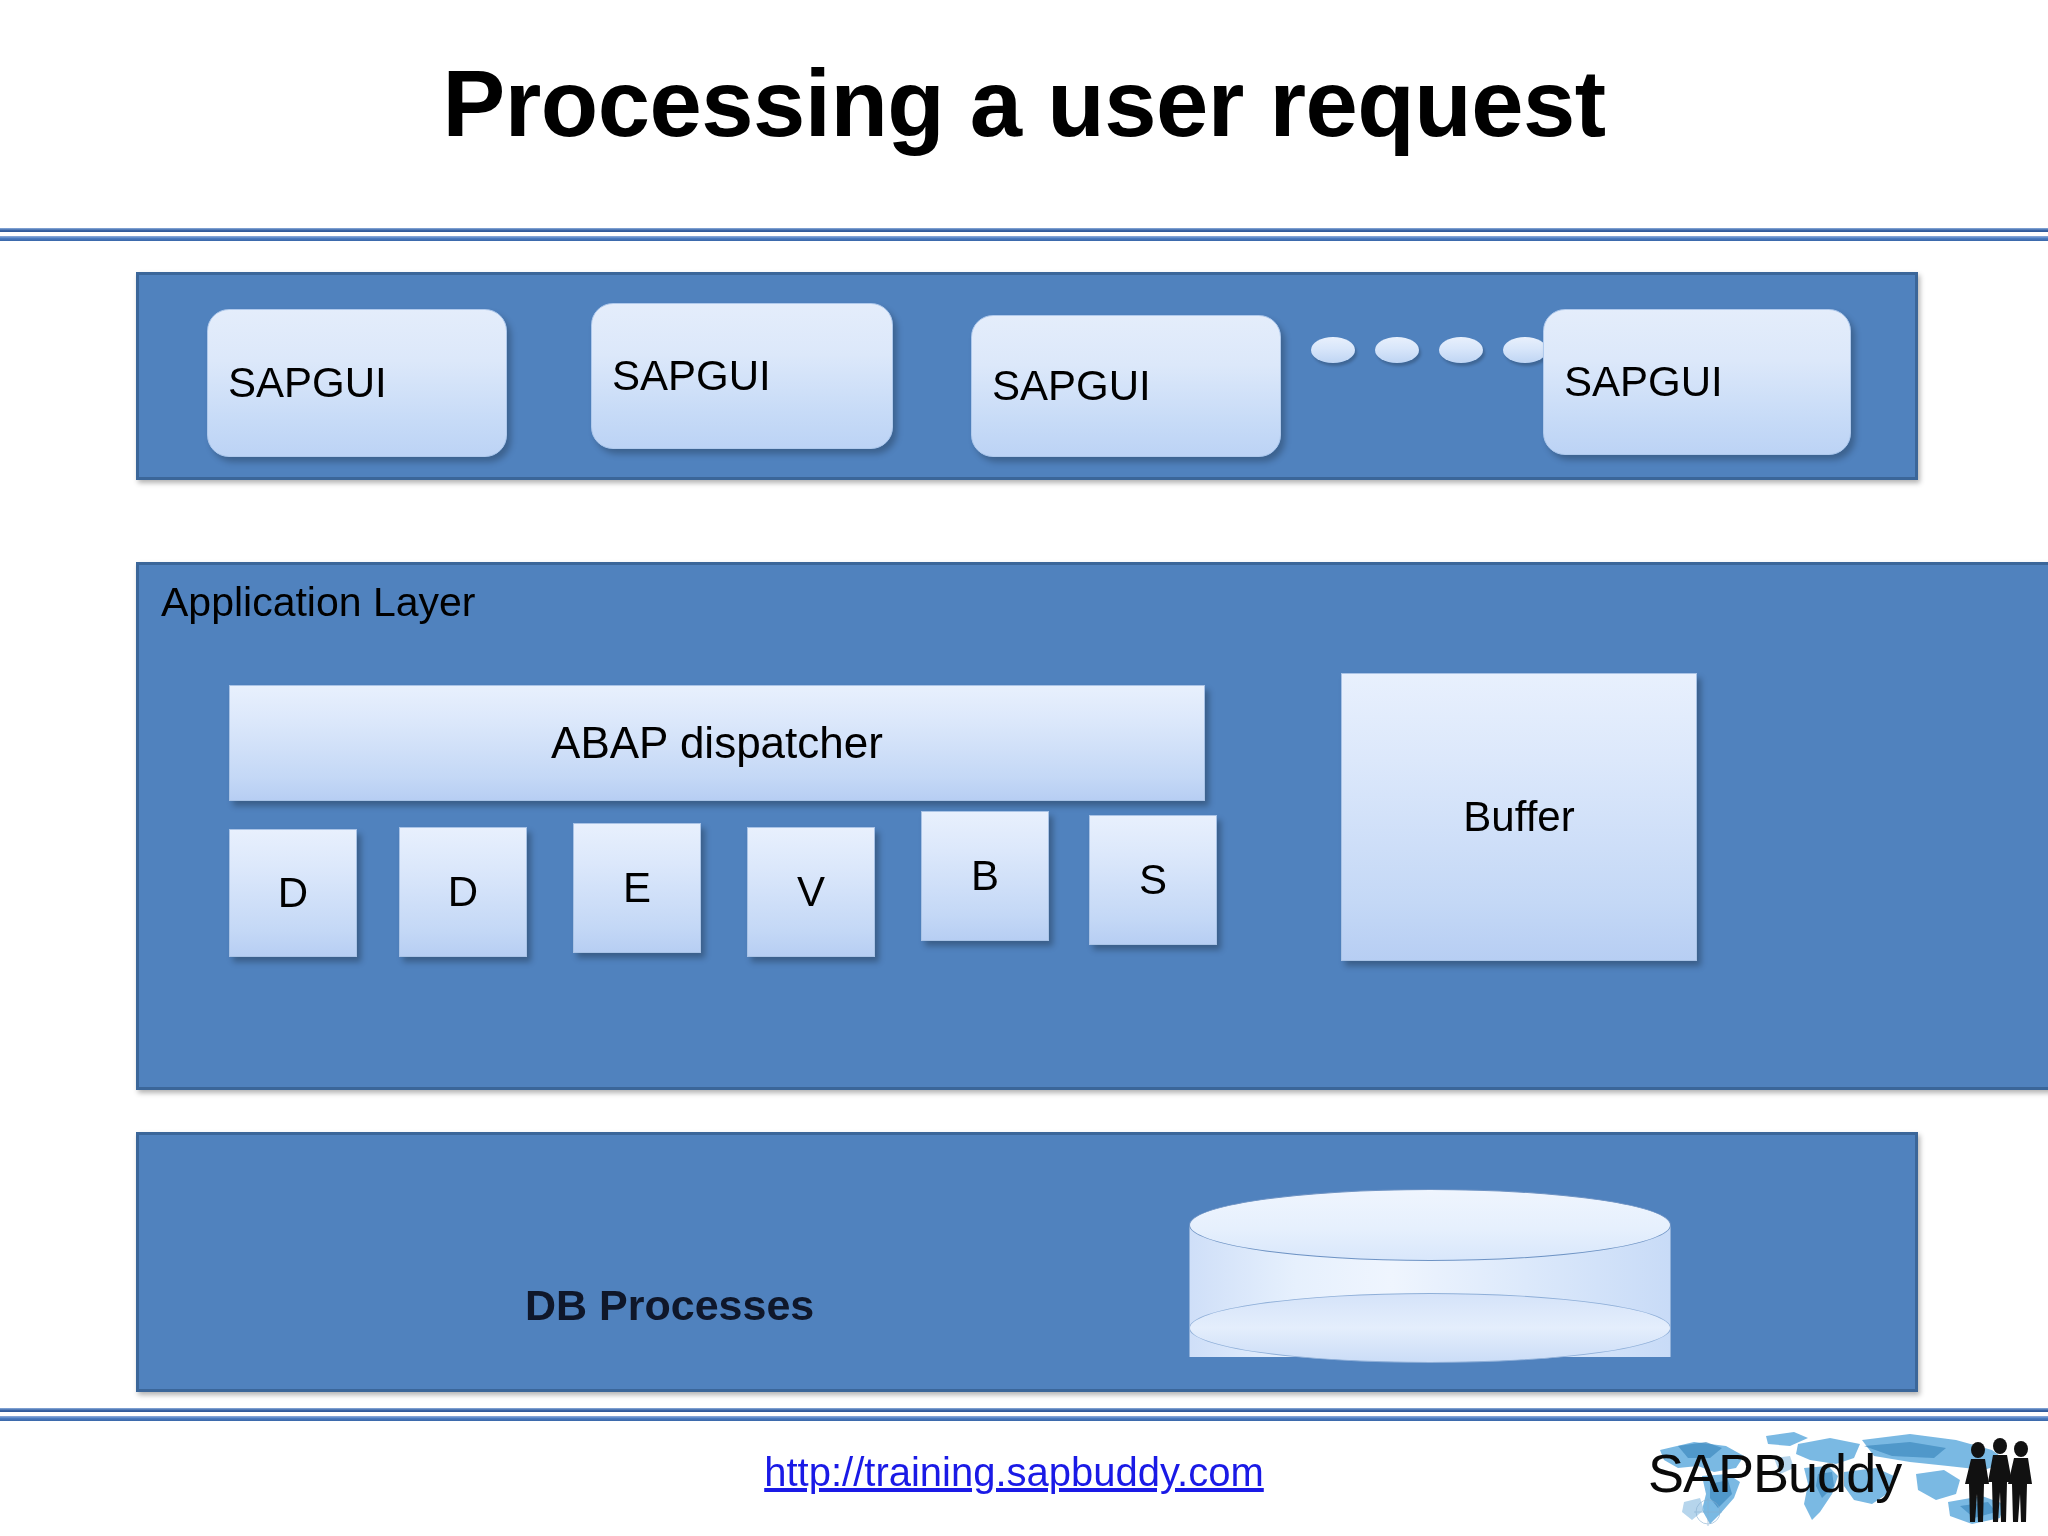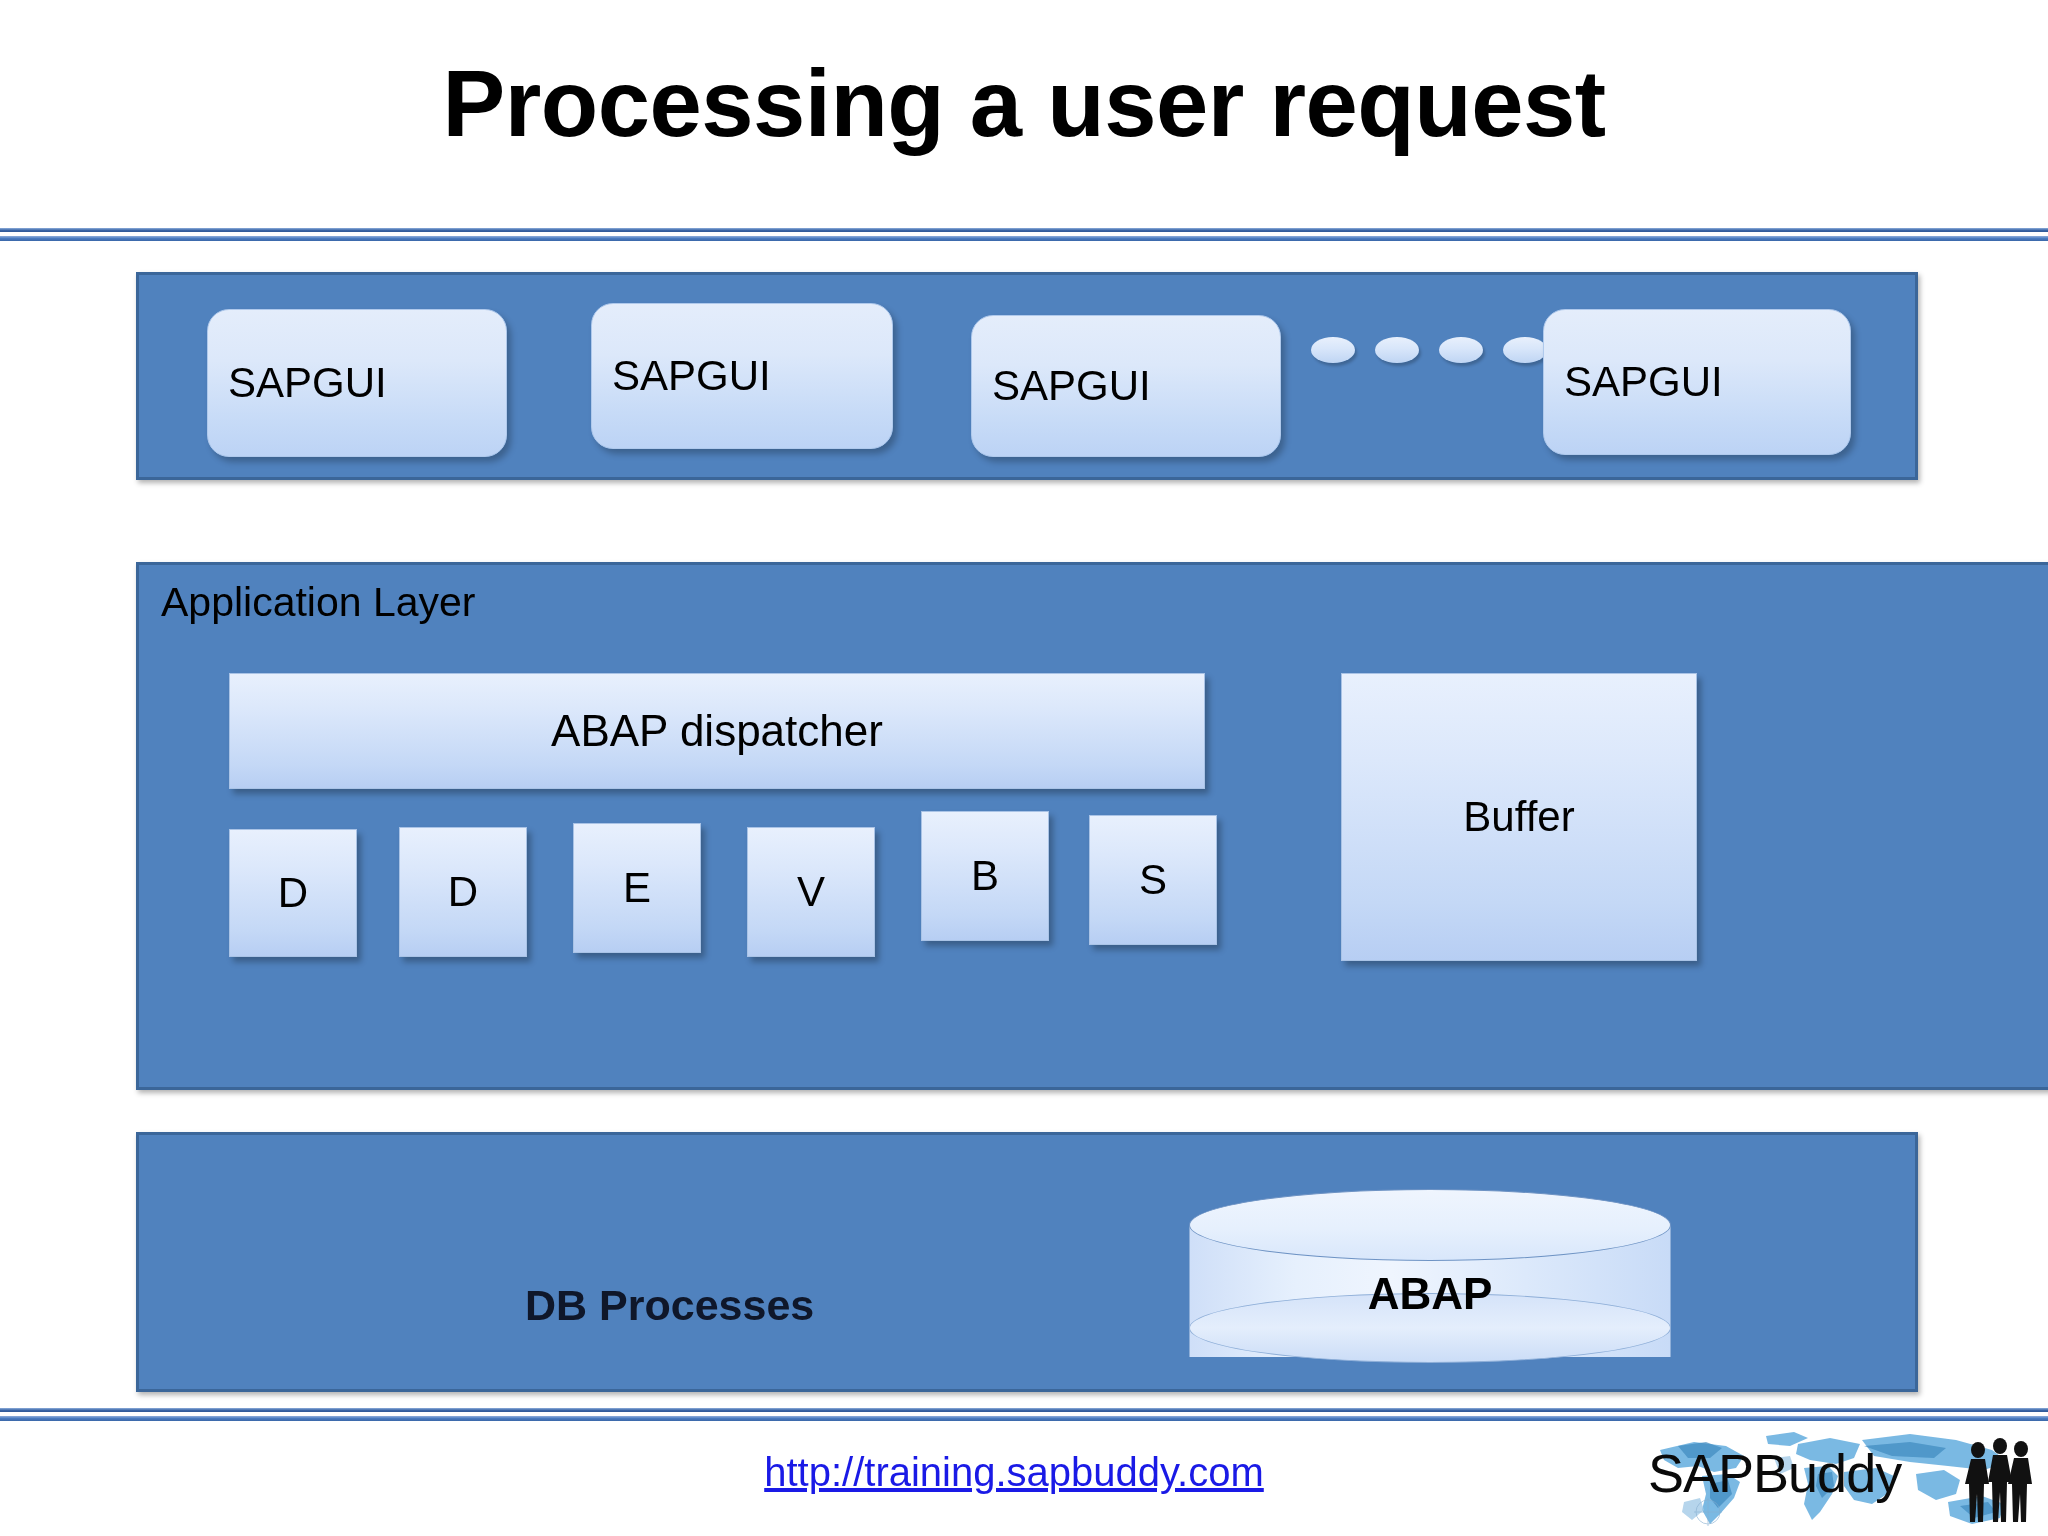--- a/index.html
+++ b/index.html
@@ -113,21 +113,21 @@
     position: absolute;
     background: linear-gradient(to bottom, #E8F0FD 0%, #DCE8FB 30%, #C4D8F6 80%, #B7CEF3 100%);
     border: 1px solid #A9C3E6;
     box-shadow: 4px 5px 6px rgba(0,0,0,0.28);
     display: flex;
     align-items: center;
     justify-content: center;
     color: #000000;
     white-space: nowrap;
   }
-  .dispatcher { font-size: 44px; }
+  .dispatcher { font-size: 44px; margin-top: 12px; }
   .wp { font-size: 42px; }
   .buffer { font-size: 42px; }
 
   
   .cylinder {
     position: absolute;
   }
   .cyl-body {
     position: absolute;
     left: 0;
@@ -299,21 +299,20 @@
 
   <div class="layer layer-database">
 
 
     <div class="db-processes" style="left:386px; top:146px;">DB Processes</div>
 
     <div class="cylinder" style="left:1050px; top:54px; width:482px; height:180px;">
       <div class="cyl-body"></div>
       <div class="cyl-bottom"></div>
       <div class="cyl-top"></div>
-      <div class="cyl-label">ABAP</div>
     </div>
   </div>
 
   <div class="rule rule-bottom">
     <div class="line-a"></div>
     <div class="line-b"></div>
   </div>
 
   <a class="footer-url" href="#">http://training.sapbuddy.com</a>
 

